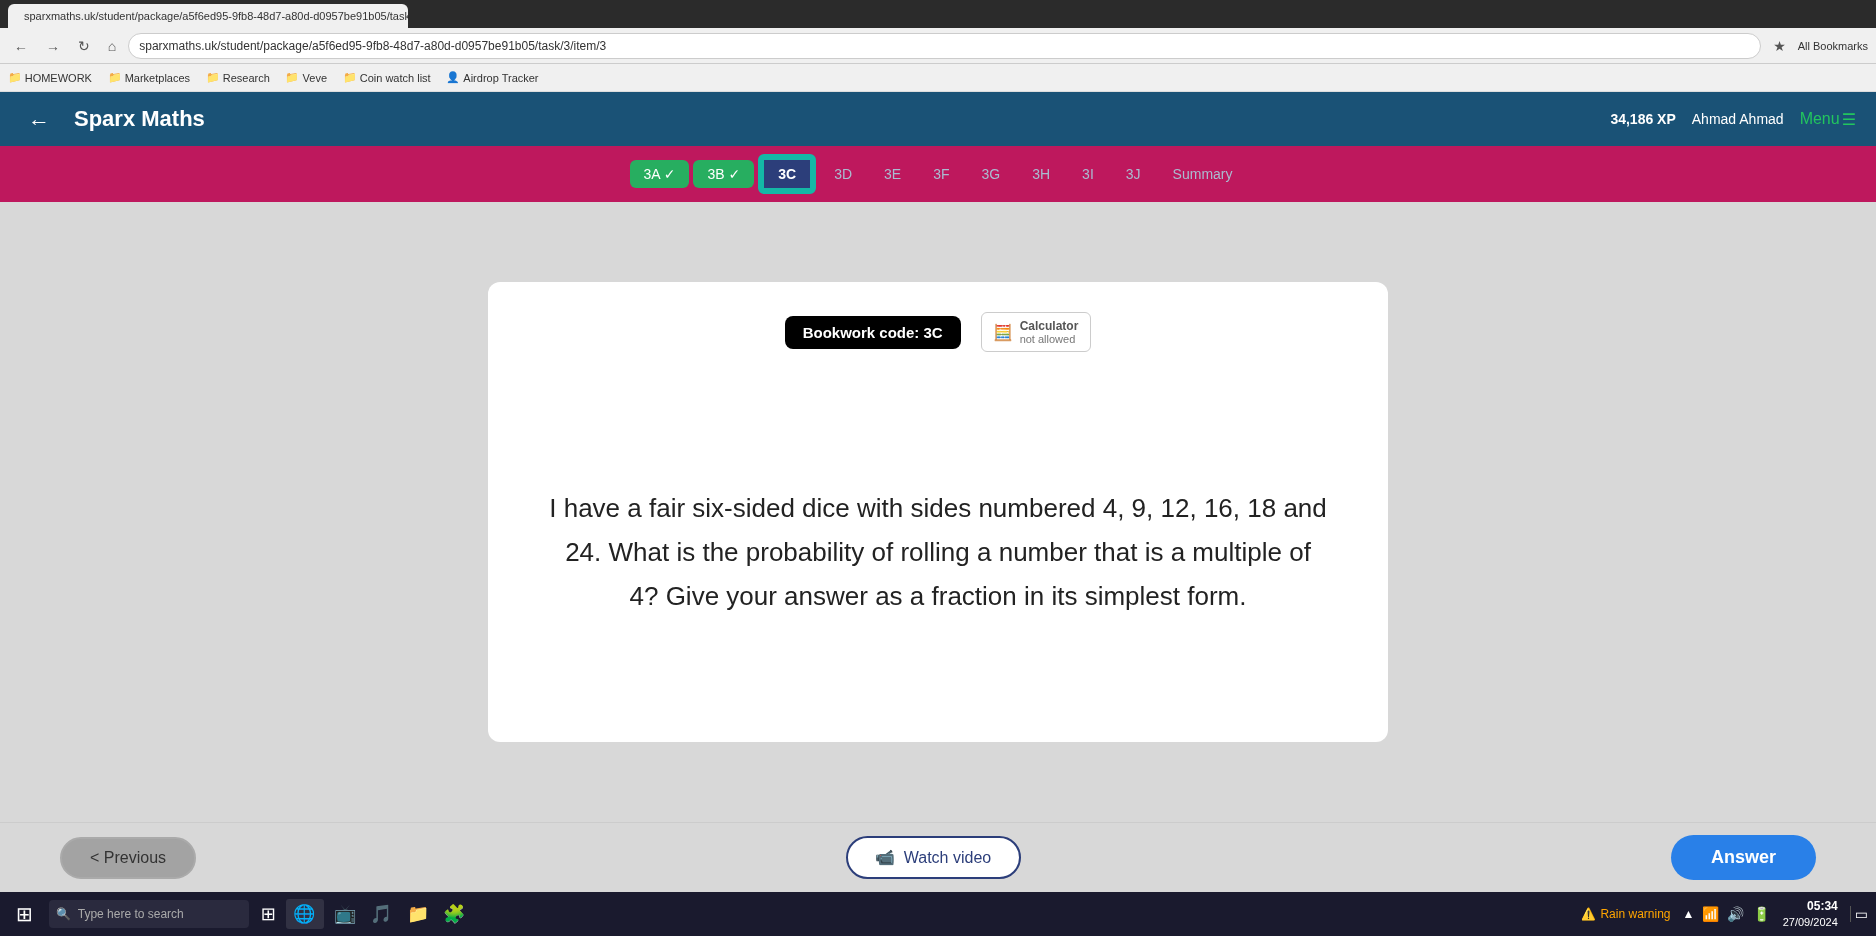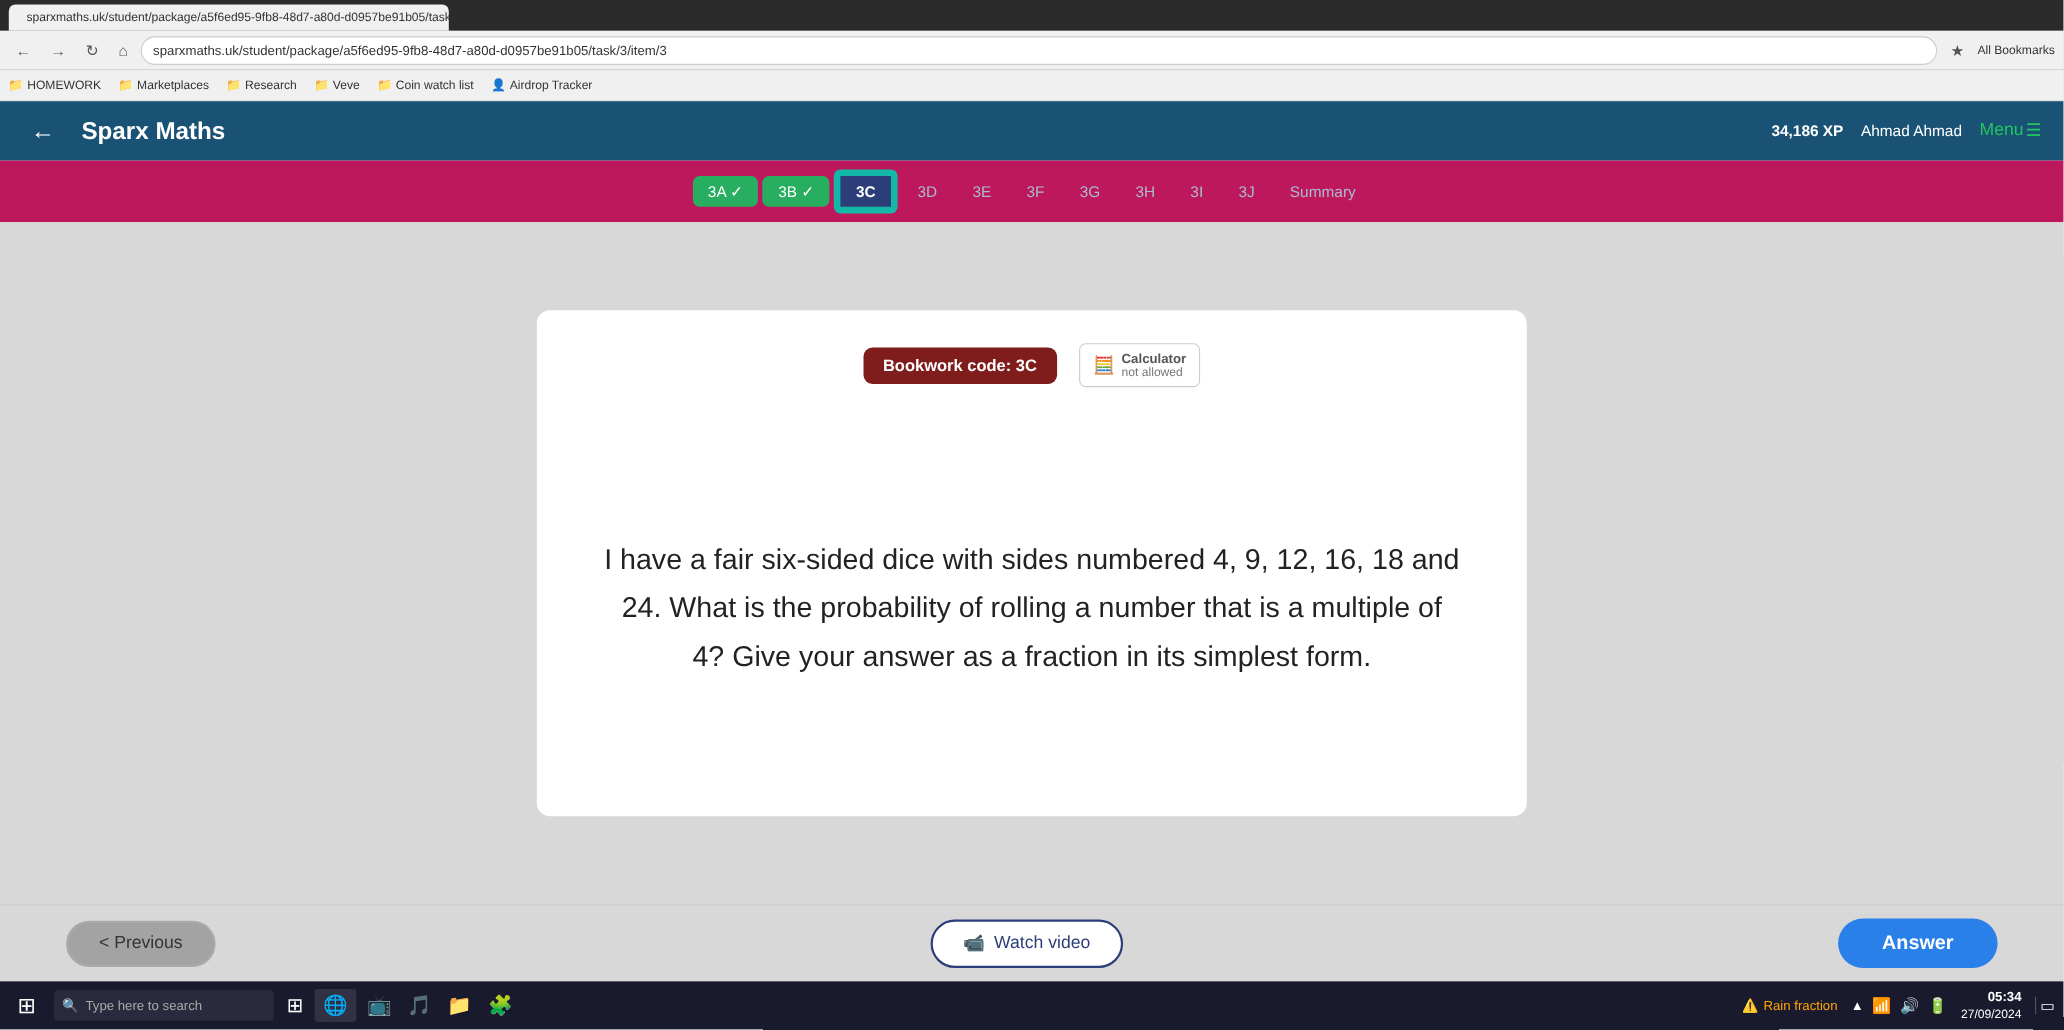--- a/index.html
+++ b/index.html
@@ -107,21 +107,21 @@
     </button>
     <button style="background:transparent; color:#aabbd0; padding:6px 14px; border-radius:6px; border:none; cursor:pointer; font-size:14px;">
       <span>Summary</span>
     </button>
   </div>
 
   <div style="background:#d8d8d8; flex:1; display:flex; align-items:center; justify-content:center; padding:20px;">
     <div style="background:white; border-radius:12px; width:900px; min-height:460px; padding:30px 40px; display:flex; flex-direction:column;">
 
       <div style="display:flex; align-items:center; justify-content:center; gap:20px; margin-bottom:40px;">
-        <div style="background:#7f1d1d; color:white; padding:8px 18px; border-radius:8px; font-size:15px; font-weight:bold;">
+        <div style="background:#000000; color:white; padding:8px 18px; border-radius:8px; font-size:15px; font-weight:bold;">
           <span>Bookwork code: 3C</span>
         </div>
         <div style="display:flex; align-items:center; gap:6px; font-size:13px; color:#555; border:1px solid #ccc; border-radius:6px; padding:6px 12px;">
           <span style="font-size:16px; color:#e74c3c;">🧮</span>
           <div>
             <div style="font-size:12px; font-weight:bold;">Calculator</div>
             <div style="font-size:11px; color:#777;">not allowed</div>
           </div>
         </div>
       </div>
@@ -160,21 +160,21 @@
     <button style="background:rgba(255,255,255,0.1); border:none; font-size:18px; cursor:pointer; padding:4px 8px; border-radius:3px;">🌐</button>
     <button style="background:none; border:none; font-size:18px; cursor:pointer; padding:4px; border-radius:3px;">📺</button>
     <button style="background:none; border:none; font-size:18px; cursor:pointer; padding:4px; border-radius:3px;">🎵</button>
     <button style="background:none; border:none; font-size:18px; cursor:pointer; padding:4px; border-radius:3px;">📁</button>
     <button style="background:none; border:none; font-size:18px; cursor:pointer; padding:4px; border-radius:3px;">🧩</button>
   </div>
 
   <div style="margin-left:auto; display:flex; align-items:center; gap:12px; color:white; font-size:11px;">
     <div style="display:flex; align-items:center; gap:4px; font-size:12px; color:#ffa500; cursor:pointer;">
       <span>⚠️</span>
-      <span>Rain fraction</span>
+      <span>Rain warning</span>
     </div>
     <div style="display:flex; align-items:center; gap:8px;">
       <span style="cursor:pointer; font-size:12px;">▲</span>
       <span style="cursor:pointer; font-size:14px;">📶</span>
       <span style="cursor:pointer; font-size:14px;">🔊</span>
       <span style="cursor:pointer; font-size:14px;">🔋</span>
     </div>
     <div style="text-align:right; line-height:1.4; cursor:pointer;">
       <div style="font-size:12px; font-weight:bold;">05:34</div>
       <div style="font-size:11px;">27/09/2024</div>

